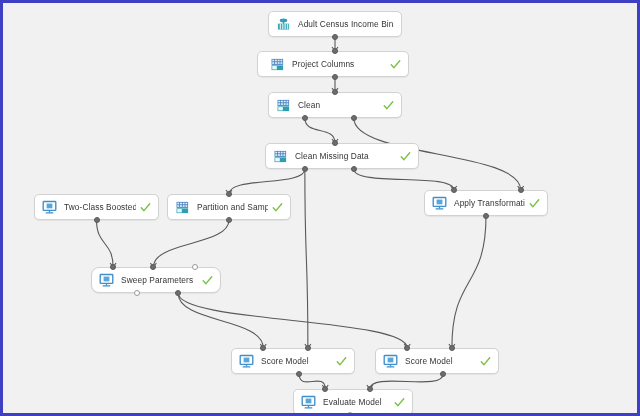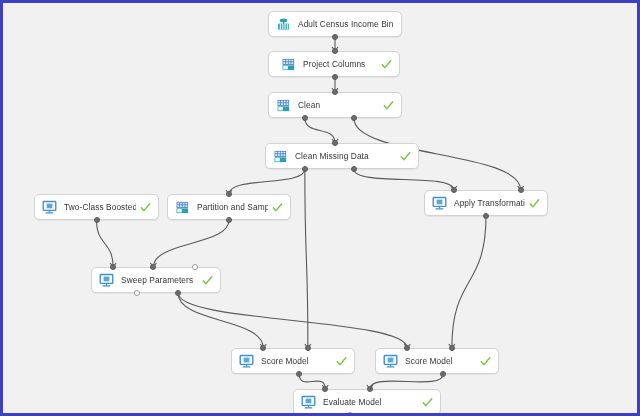--- a/index.html
+++ b/index.html
@@ -130,21 +130,21 @@
               <rect x="5.6" y="9.4" width="1.5" height="6.2" fill="#ffffff" opacity="0.75"></rect>
               <rect x="8.4" y="9.4" width="1.5" height="6.2" fill="#ffffff" opacity="0.75"></rect>
               <rect x="11.2" y="9.4" width="1.5" height="6.2" fill="#ffffff" opacity="0.75"></rect>
               <rect x="14" y="9.4" width="1.5" height="6.2" fill="#ffffff" opacity="0.75"></rect>
               <rect x="9.2" y="6.6" width="1.6" height="2.6" fill="#2e9fb0"></rect>
             </g>
           </svg>
           <span class="lbl">Adult Census Income Binary C...</span>
         </div>
         <div class="port filled" style="left: 329px; top: 31px;"></div>
-        <div class="node" style="left: 265px; top: 48px; width: 132px; padding-left: 11px;">
+        <div class="node" style="left: 254px; top: 48px; width: 152px; padding-left: 11px;">
           <svg viewBox="0 0 20 20" class="ic">
             <rect x="3" y="3.4" width="13.6" height="7" fill="#3f7fc4"></rect>
             <rect x="3.8" y="4.3" width="2.3" height="2" fill="#ffffff" opacity="0.85"></rect>
             <rect x="3.8" y="7.3" width="2.3" height="2" fill="#ffffff" opacity="0.85"></rect>
             <rect x="7" y="4.3" width="2.3" height="2" fill="#ffffff" opacity="0.85"></rect>
             <rect x="7" y="7.3" width="2.3" height="2" fill="#ffffff" opacity="0.85"></rect>
             <rect x="10.2" y="4.3" width="2.3" height="2" fill="#ffffff" opacity="0.85"></rect>
             <rect x="10.2" y="7.3" width="2.3" height="2" fill="#ffffff" opacity="0.85"></rect>
             <rect x="13.400000000000002" y="4.3" width="2.3" height="2" fill="#ffffff" opacity="0.85"></rect>
             <rect x="13.400000000000002" y="7.3" width="2.3" height="2" fill="#ffffff" opacity="0.85"></rect>
@@ -244,21 +244,21 @@
             <rect x="5.4" y="15.6" width="9.2" height="1.6" rx="0.6" fill="#3f8fcc"></rect>
           </svg>
           <span class="lbl">Apply Transformation</span>
           <svg viewBox="0 0 14 14" class="chk">
             <path d="M1.6 7.4 L5 11 L12.4 2.2" fill="none" stroke="#7ac143" stroke-width="1.8" stroke-linecap="round" stroke-linejoin="round"></path>
           </svg>
         </div>
         <div class="port filled" style="left: 447.76px; top: 184px;"></div>
         <div class="port filled" style="left: 514.72px; top: 184px;"></div>
         <div class="port filled" style="left: 480px; top: 210px;"></div>
-        <div class="node" style="left: 88px; top: 264px; width: 130px;">
+        <div class="node" style="left: 88px; top: 264px; width: 130px; border-radius: 8px;">
           <svg viewBox="0 0 20 20" class="ic">
             <rect x="2.6" y="3" width="14.8" height="10.4" rx="0.8" fill="none" stroke="#3f8fcc" stroke-width="1.6"></rect>
             <rect x="6.6" y="5.4" width="6.8" height="5.6" fill="#5aa6d8"></rect>
             <rect x="9.2" y="13.4" width="1.6" height="2.4" fill="#3f8fcc"></rect>
             <rect x="5.4" y="15.6" width="9.2" height="1.6" rx="0.6" fill="#3f8fcc"></rect>
           </svg>
           <span class="lbl">Sweep Parameters</span>
           <svg viewBox="0 0 14 14" class="chk">
             <path d="M1.6 7.4 L5 11 L12.4 2.2" fill="none" stroke="#7ac143" stroke-width="1.8" stroke-linecap="round" stroke-linejoin="round"></path>
           </svg>
@@ -291,21 +291,21 @@
             <rect x="5.4" y="15.6" width="9.2" height="1.6" rx="0.6" fill="#3f8fcc"></rect>
           </svg>
           <span class="lbl">Score Model</span>
           <svg viewBox="0 0 14 14" class="chk">
             <path d="M1.6 7.4 L5 11 L12.4 2.2" fill="none" stroke="#7ac143" stroke-width="1.8" stroke-linecap="round" stroke-linejoin="round"></path>
           </svg>
         </div>
         <div class="port filled" style="left: 401.24px; top: 342px;"></div>
         <div class="port filled" style="left: 445.88px; top: 342px;"></div>
         <div class="port filled" style="left: 437.2px; top: 368px;"></div>
-        <div class="node" style="left: 290px; top: 386px; width: 148px;">
+        <div class="node" style="left: 290px; top: 386px; width: 120px;">
           <svg viewBox="0 0 20 20" class="ic">
             <rect x="2.6" y="3" width="14.8" height="10.4" rx="0.8" fill="none" stroke="#3f8fcc" stroke-width="1.6"></rect>
             <rect x="6.6" y="5.4" width="6.8" height="5.6" fill="#5aa6d8"></rect>
             <rect x="9.2" y="13.4" width="1.6" height="2.4" fill="#3f8fcc"></rect>
             <rect x="5.4" y="15.6" width="9.2" height="1.6" rx="0.6" fill="#3f8fcc"></rect>
           </svg>
           <span class="lbl">Evaluate Model</span>
           <svg viewBox="0 0 14 14" class="chk">
             <path d="M1.6 7.4 L5 11 L12.4 2.2" fill="none" stroke="#7ac143" stroke-width="1.8" stroke-linecap="round" stroke-linejoin="round"></path>
           </svg>

